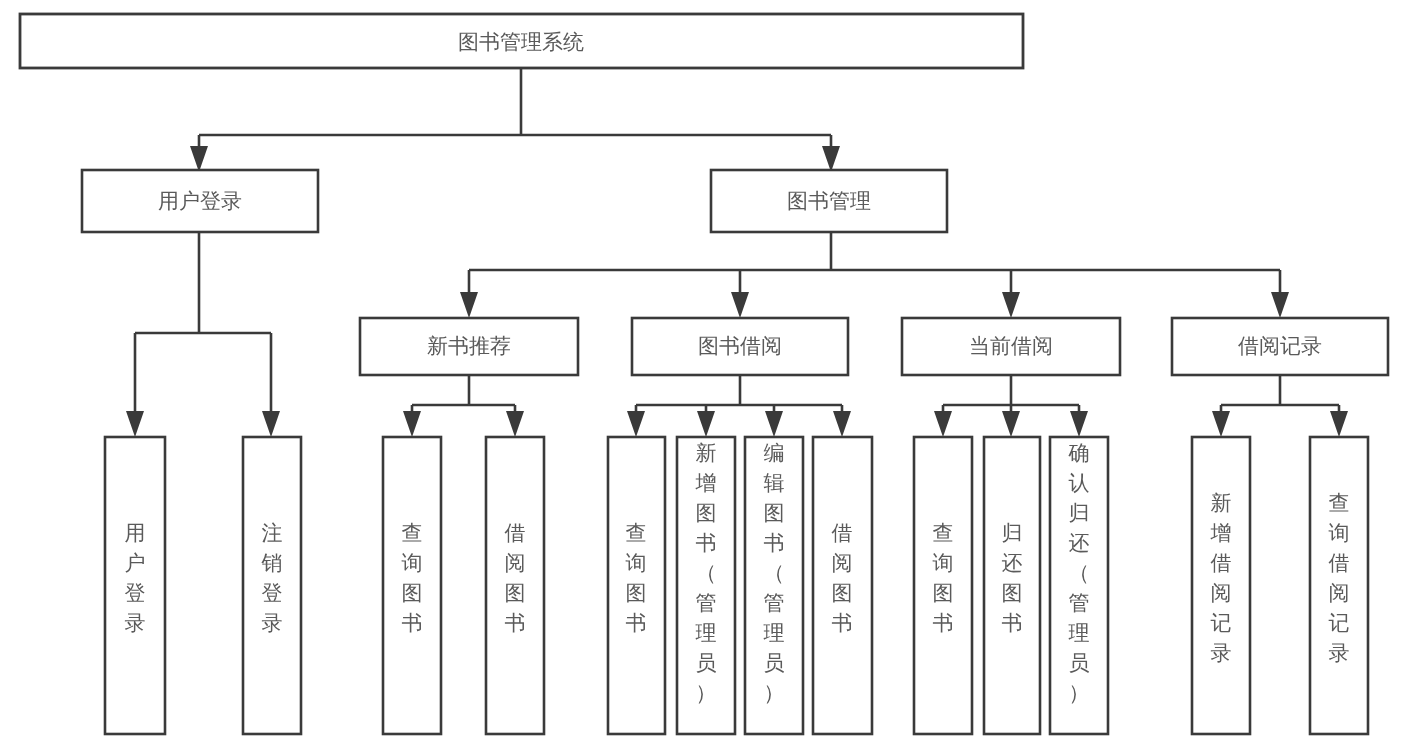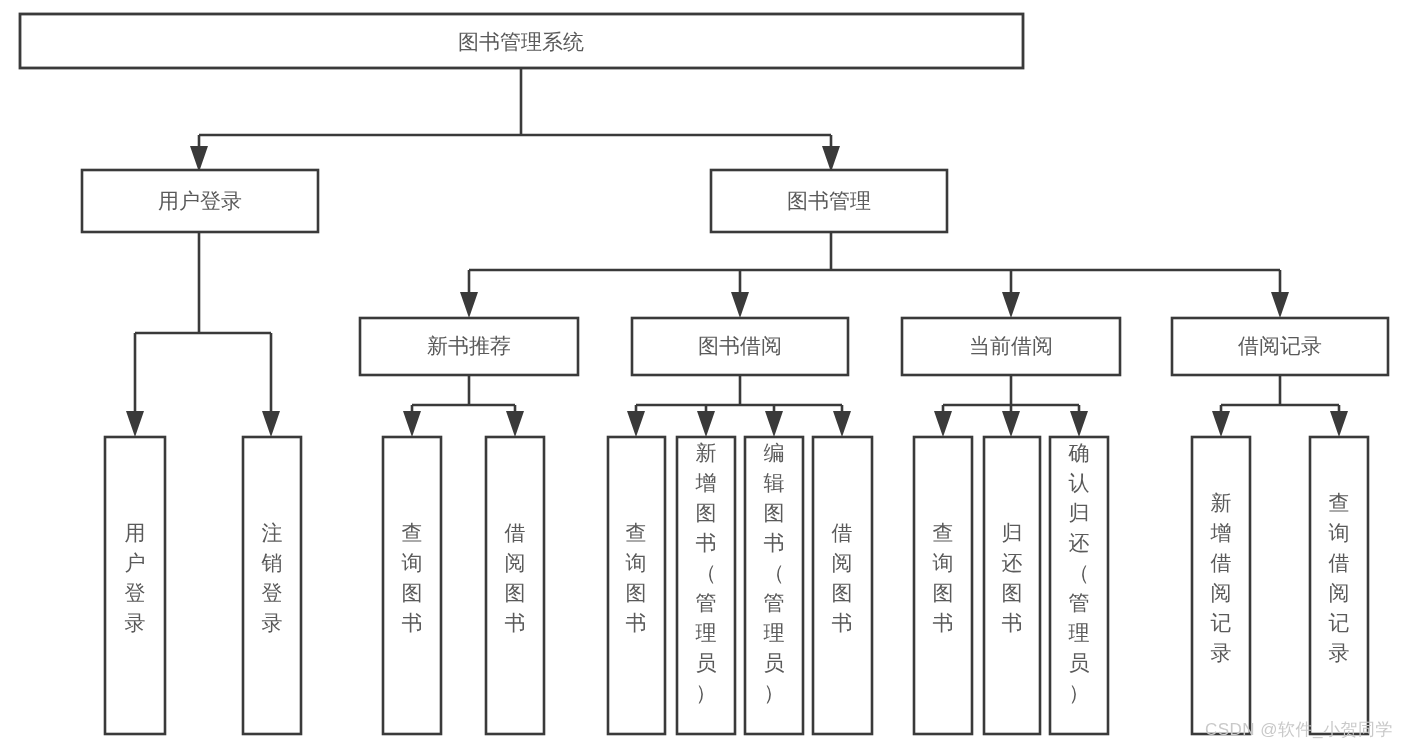--- a/index.html
+++ b/index.html
@@ -247,14 +247,13 @@
       <text class="node-label-v" x="1221" y="510"><tspan x="1221" y="510">新</tspan><tspan x="1221" y="540">增</tspan><tspan x="1221" y="570">借</tspan><tspan x="1221" y="600">阅</tspan><tspan x="1221" y="630">记</tspan><tspan x="1221" y="660">录</tspan></text>
     </g>
 
     <g>
       <rect class="node-rect" x="1310" y="437" width="58" height="297"></rect>
       <text class="node-label-v" x="1339" y="510"><tspan x="1339" y="510">查</tspan><tspan x="1339" y="540">询</tspan><tspan x="1339" y="570">借</tspan><tspan x="1339" y="600">阅</tspan><tspan x="1339" y="630">记</tspan><tspan x="1339" y="660">录</tspan></text>
     </g>
 
   </svg>
 
-  <div class="watermark">CSDN @软件_小贺同学</div>
 </div>
 
 </body></html>

